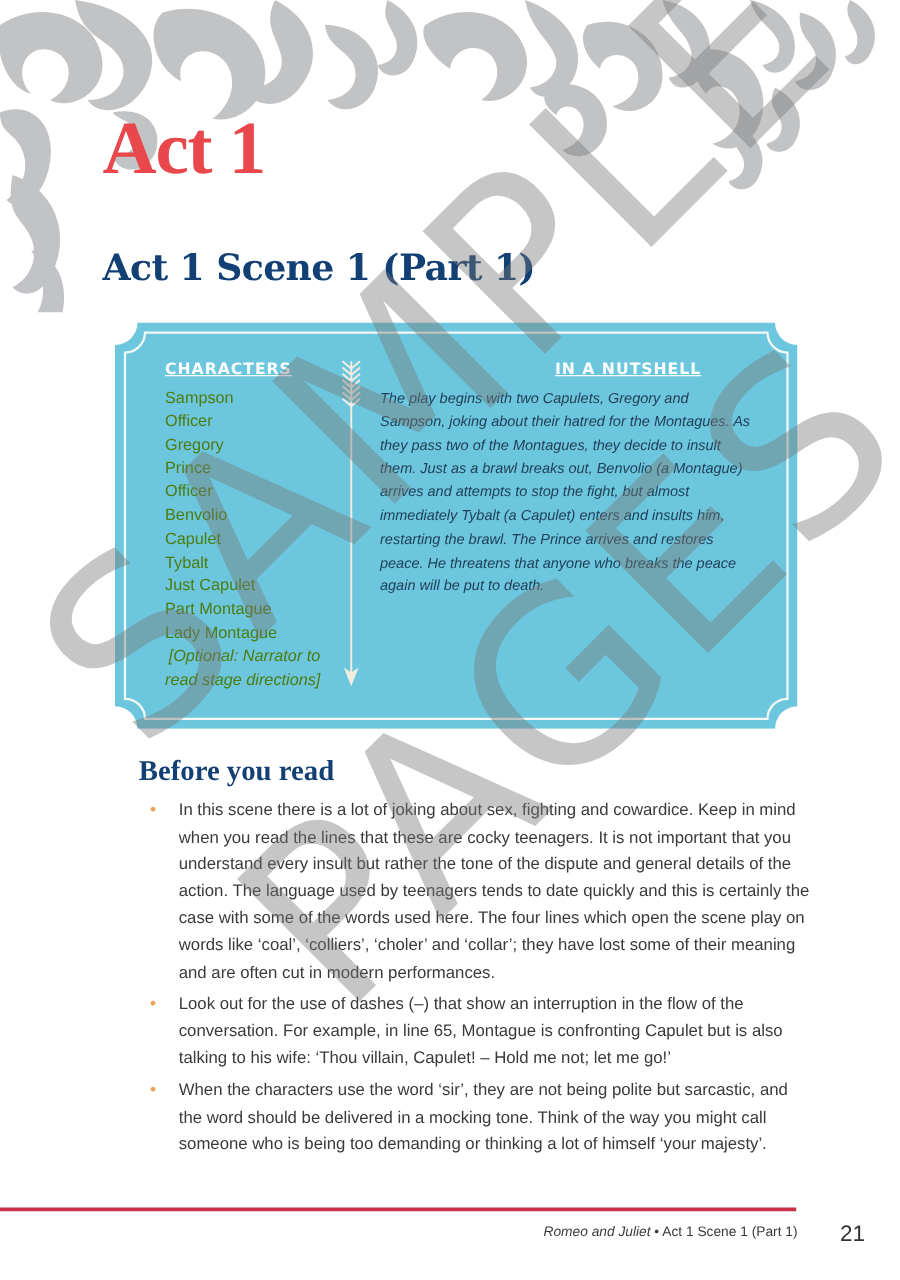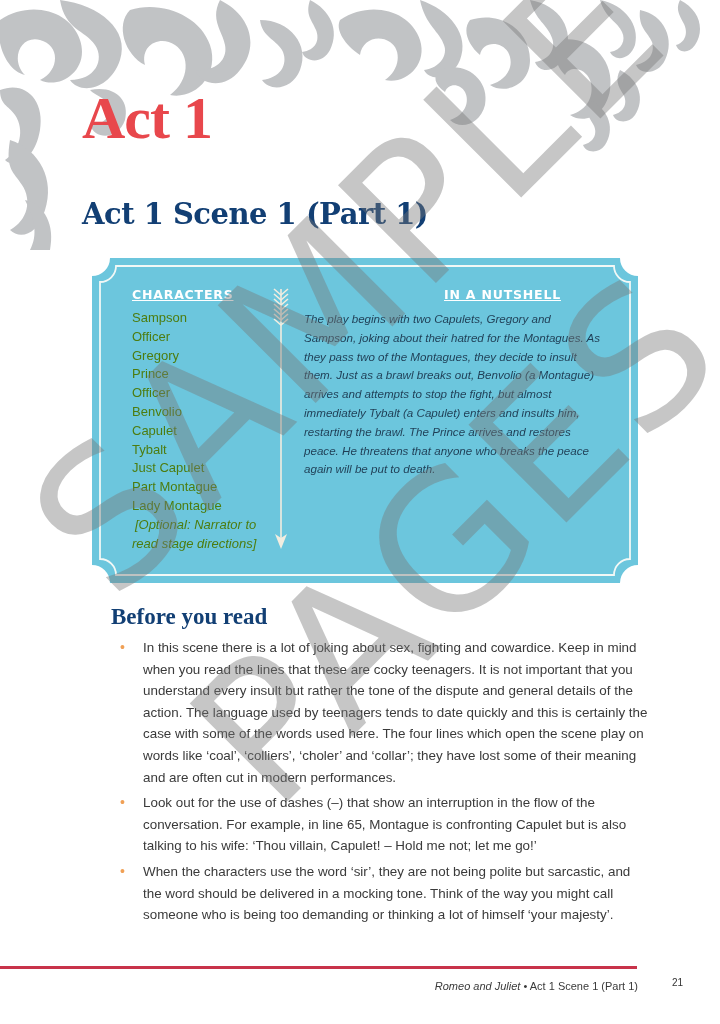--- a/index.html
+++ b/index.html
@@ -51,21 +51,21 @@
   .bullets li { position: relative; padding-left: 25px; margin-bottom: 4px; }
   .bullets li .dot {
     position: absolute; left: 2px; top: 0; color: #f0a055; font-size: 14px;
   }
   .rule { position: absolute; left: 0; top: 966px; width: 637px; height: 3px; background: #c8334a; z-index: 2; }
   .footer {
     position: absolute; right: 82px; top: 980px; z-index: 2;
     font-size: 11px; color: #3a3a3a;
   }
   .footer .book { font-style: italic; }
-  .page-num { position: absolute; left: 672px; top: 977px; z-index: 2; font-size: 10px; color: #333; }
+  .page-num { position: absolute; left: 672px; top: 977px; z-index: 2; font-size: 18px; color: #333; }
   .watermark {
     position: absolute; z-index: 3; pointer-events: none;
     font-family: "DejaVu Sans", sans-serif; font-weight: normal;
     color: rgba(120,120,120,0.42);
     -webkit-text-stroke: 0; letter-spacing: 6px; white-space: nowrap;
   }
   .wm1 { left: -10px; top: 480px; font-size: 190px; transform: rotate(-45deg); transform-origin: left top; }
   .wm2 { left: 150px; top: 690px; font-size: 190px; transform: rotate(-45deg); transform-origin: left top; }
 </style>
 </head>

